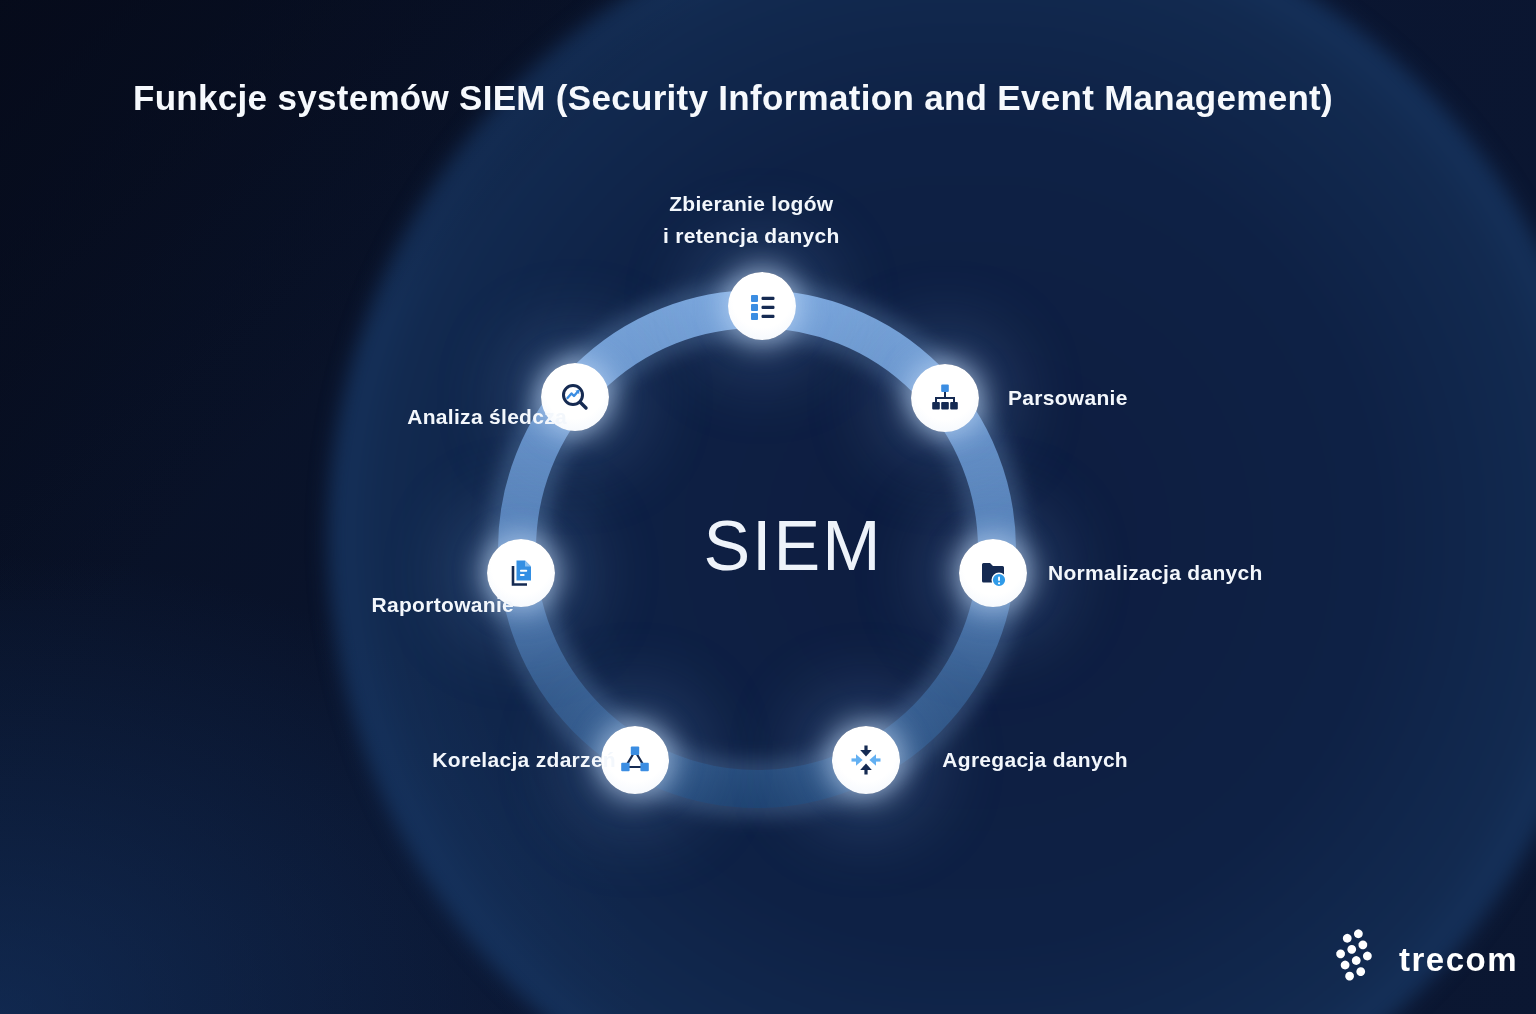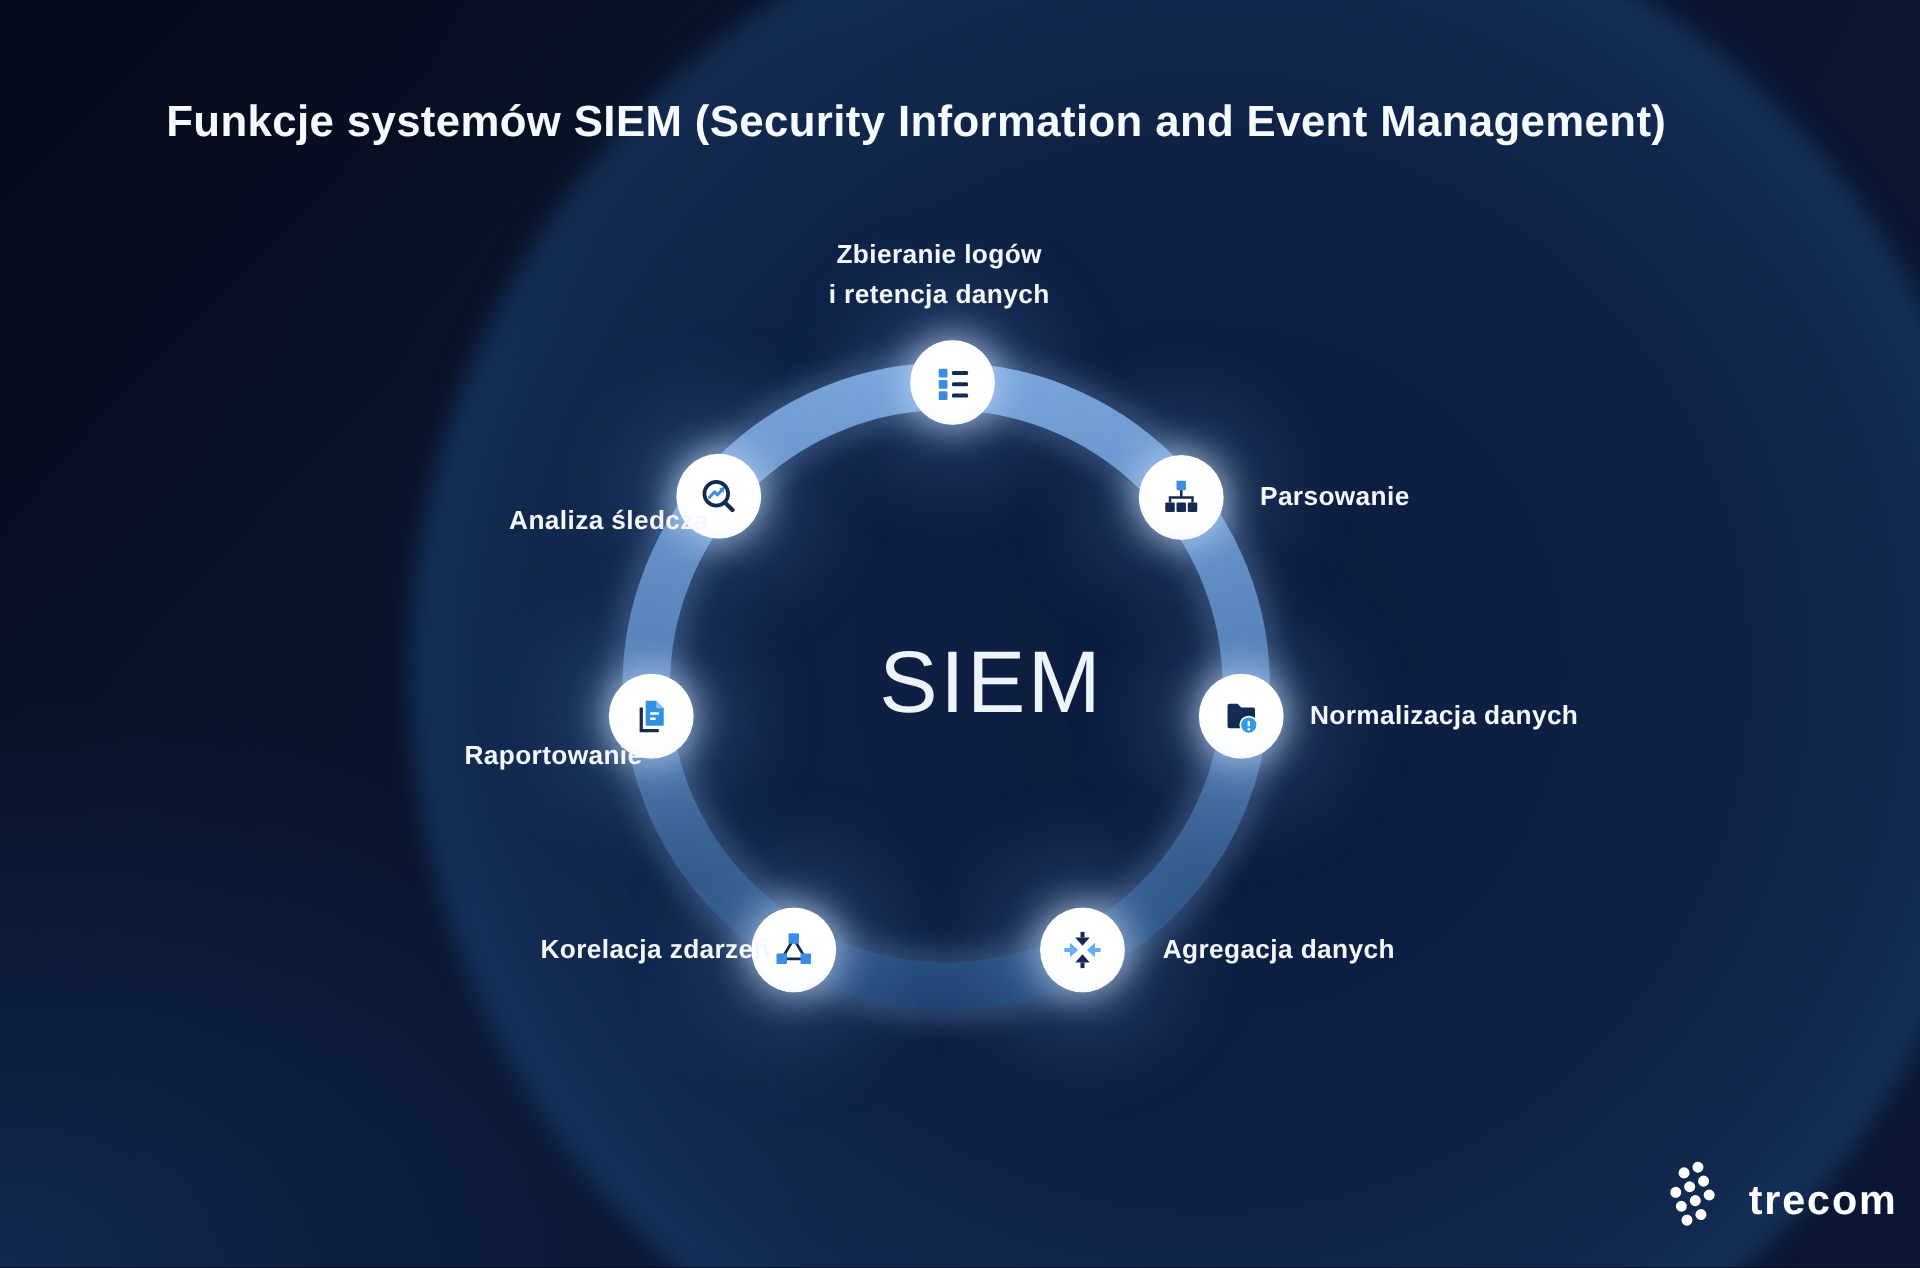--- a/index.html
+++ b/index.html
@@ -38,21 +38,21 @@
     display:flex;align-items:center;justify-content:center;
     box-shadow:0 0 26px 6px rgba(205,228,255,.55), 0 0 80px 28px rgba(130,180,240,.28);
   }
   .node svg{display:block;}
   .nlabel{
     position:absolute;z-index:3;color:#f3f7fc;font-size:21px;font-weight:700;
     line-height:32px;letter-spacing:.3px;white-space:nowrap;
   }
   .nlabel span{display:block;}
   .align-right{text-align:right;}
-  .align-center{text-align:center;}
+  .align-center{text-align:right;}
   .n0{left:728px;top:272px;} .l0{left:663px;top:188px;text-align:center;}
   .n1{left:911px;top:364px;} .l1{left:1008px;top:382px;}
   .n2{left:959px;top:539px;} .l2{left:1048px;top:557px;}
   .n3{left:832px;top:726px;} .l3{left:918px;top:744px;width:210px;}
   .n4{left:601px;top:726px;} .l4{right:968px;top:744px;}
   .n5{left:487px;top:539px;} .l5{right:1070px;top:557px;margin-top:32px;}
   .n6{left:541px;top:363px;} .l6{right:1017px;top:381px;margin-top:20px;}
   .logo{
     position:absolute;left:1328px;top:923px;z-index:3;
     display:flex;align-items:center;gap:9px;

